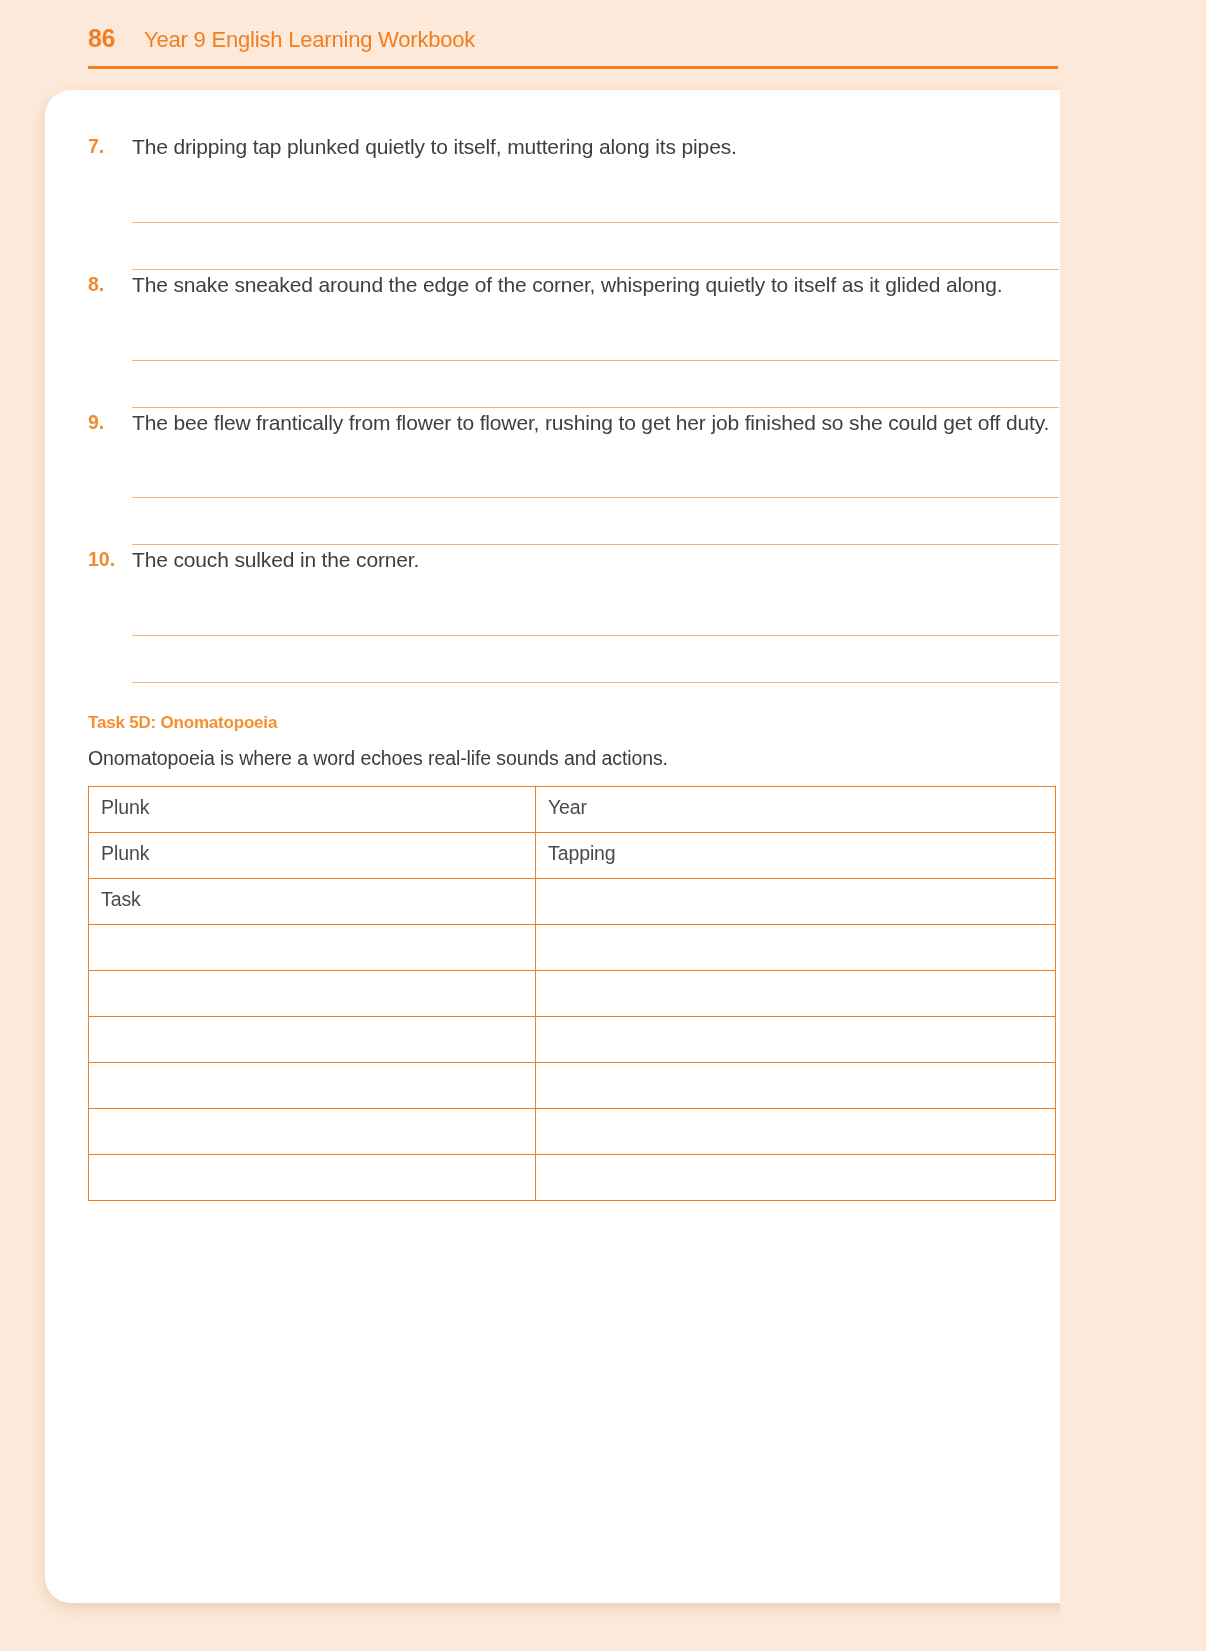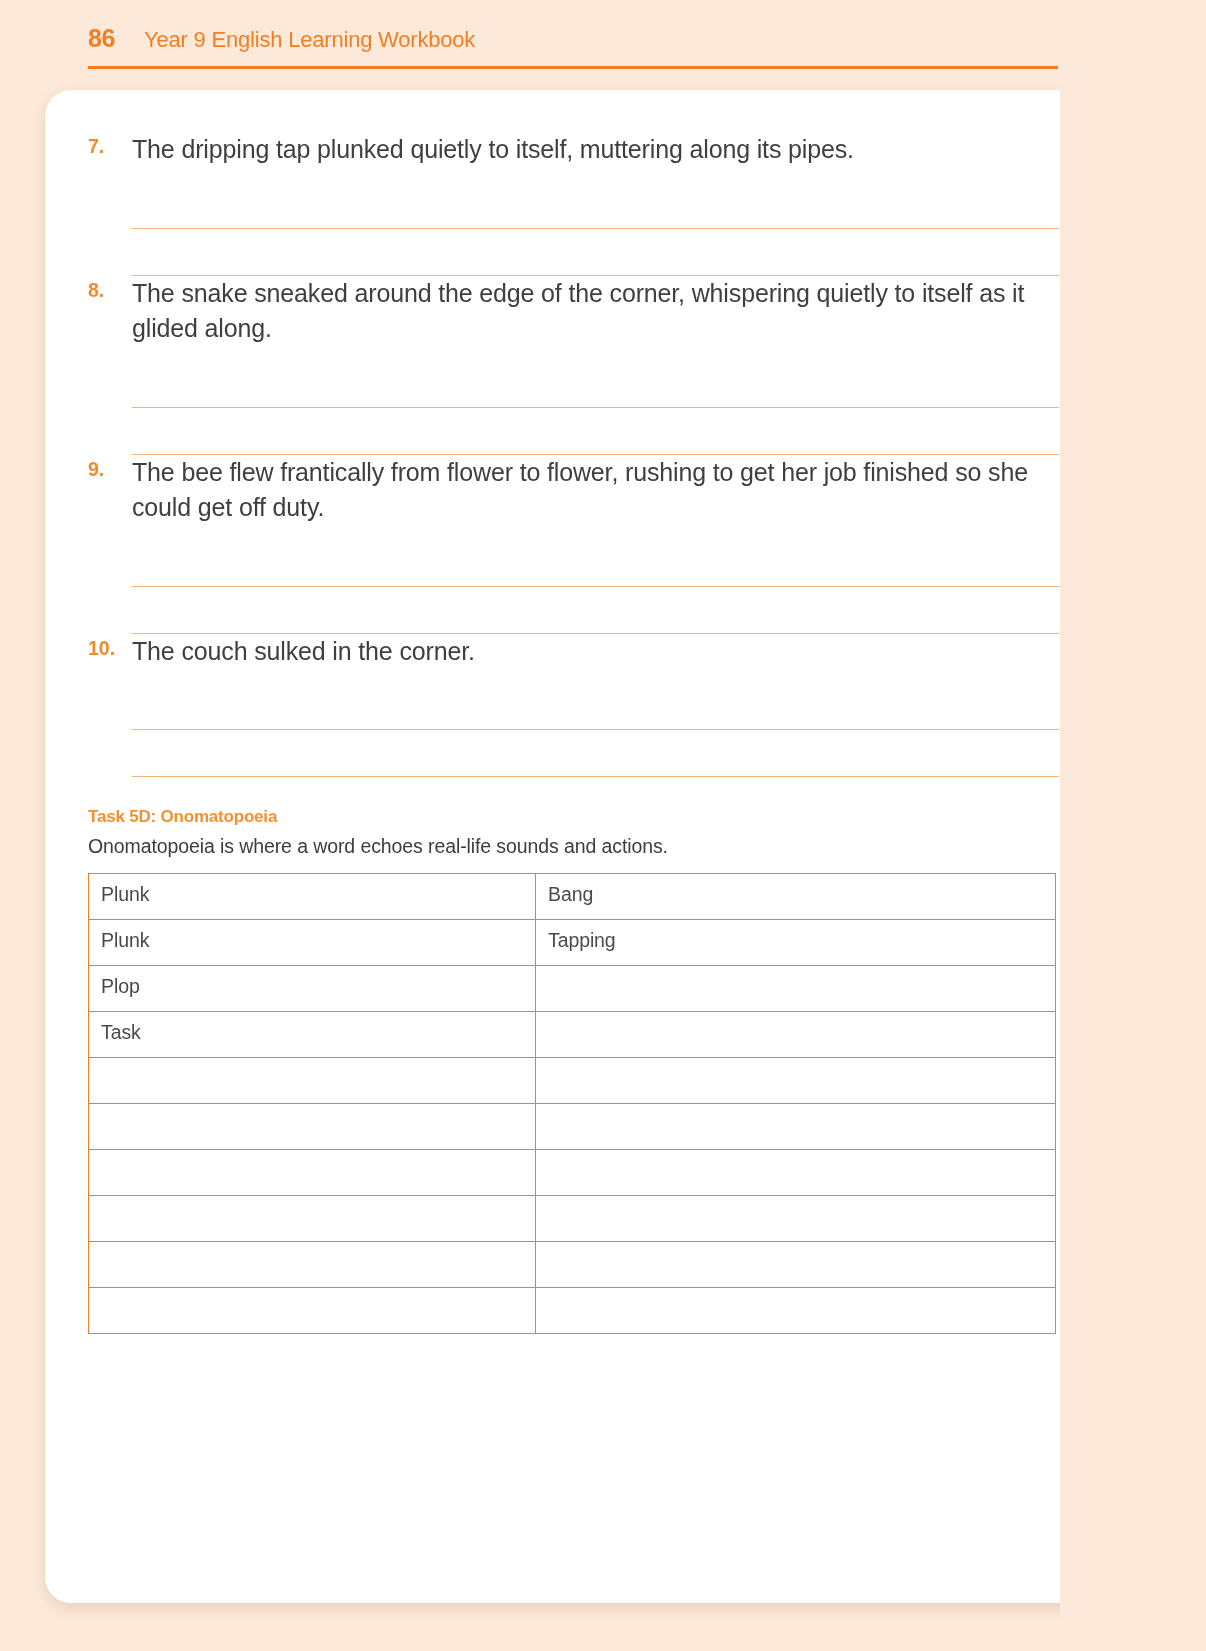--- a/index.html
+++ b/index.html
@@ -81,21 +81,21 @@
     flex: 0 0 auto;
     width: 44px;
     font-size: 19.5px;
     font-weight: bold;
     color: #f08a2e;
     line-height: 1.45;
     padding-top: 0px;
   }
   .qtext {
     flex: 1 1 auto;
-    font-size: 25px;
+    font-size: 21px;
     color: #3f3f3f;
     line-height: 1.42;
     letter-spacing: -0.15px;
   }
 
   .answer-lines {
     margin-top: 14px;
   }
   .answer-line {
     width: 927px;
@@ -108,21 +108,21 @@
 
   
   .task-heading {
     margin-top: 30px;
     font-size: 17px;
     font-weight: bold;
     color: #f4902f;
     letter-spacing: -0.2px;
   }
   .task-para {
-    margin-top: 6px;
+    margin-top: 12px;
     font-size: 19.5px;
     color: #3d3d3d;
     letter-spacing: -0.1px;
     line-height: 1.4;
   }
   .task-para.second { margin-top: 18px; }
 
   
   table.ono-table {
     margin-top: 13px;
@@ -201,29 +201,25 @@
         </div>
       </div>
 
       <div class="task-heading">Task 5D: Onomatopoeia</div>
       <div class="task-para">Onomatopoeia is where a word echoes real-life sounds and actions.</div>
 
       <table class="ono-table">
         <tbody>
           <tr>
             <td class="col-left">Plunk</td>
-            <td class="col-right">Bang</td>
+            <td class="col-right">Year</td>
           </tr>
           <tr>
             <td class="col-left">Plunk</td>
             <td class="col-right">Tapping</td>
-          </tr>
-          <tr>
-            <td class="col-left">Plop</td>
-            <td class="col-right"></td>
           </tr>
           <tr>
             <td class="col-left">Task</td>
             <td class="col-right"></td>
           </tr>
           <tr>
             <td class="col-left"></td>
             <td class="col-right"></td>
           </tr>
           <tr>

